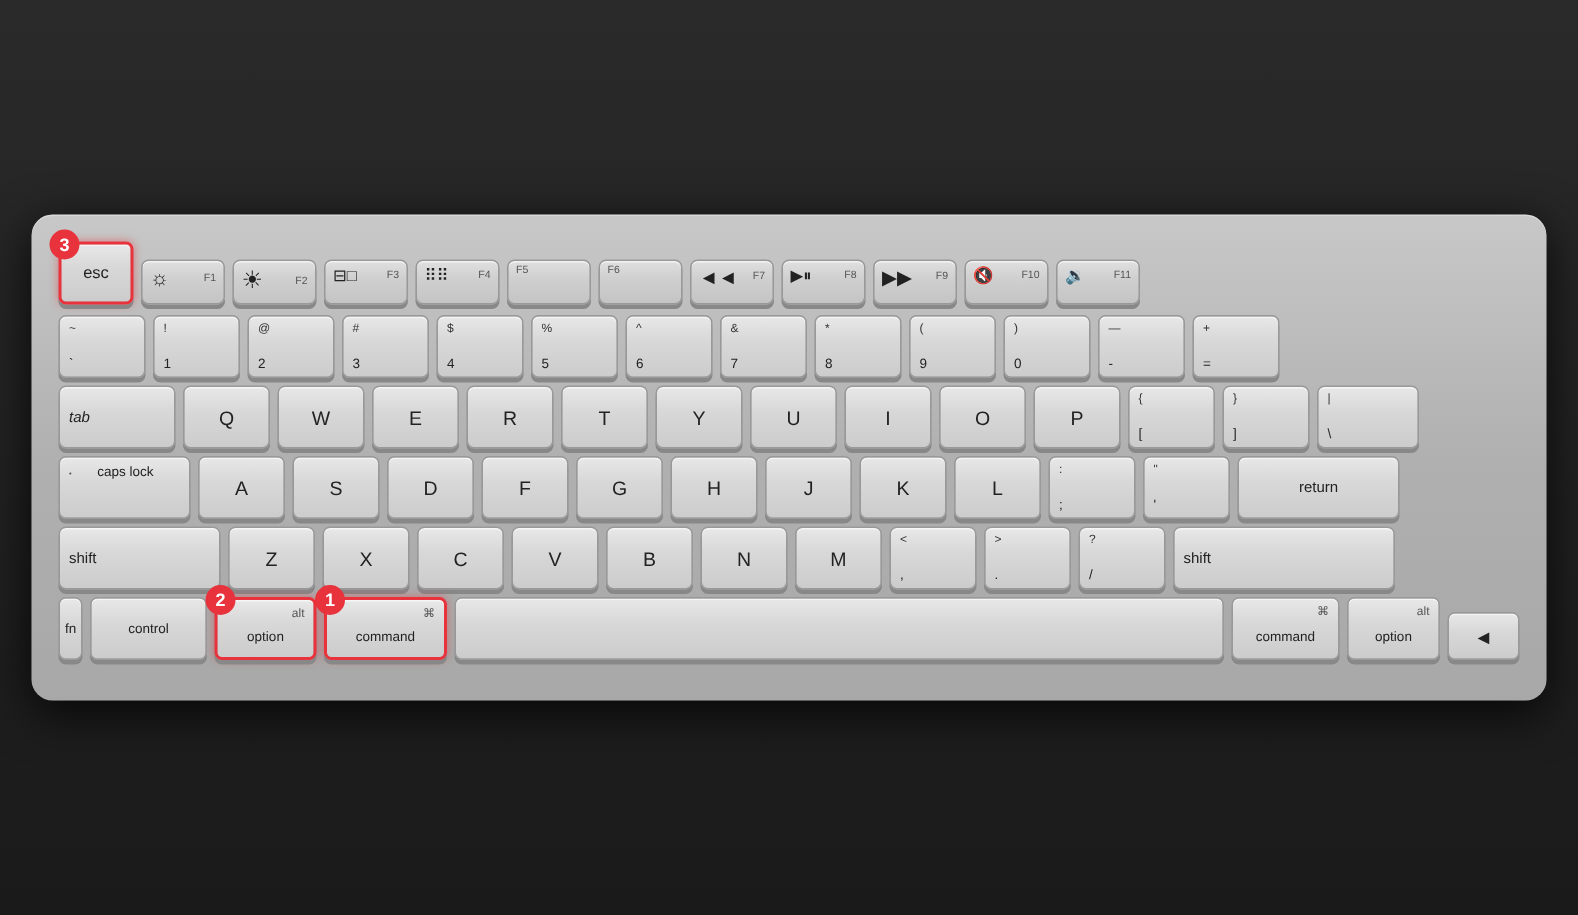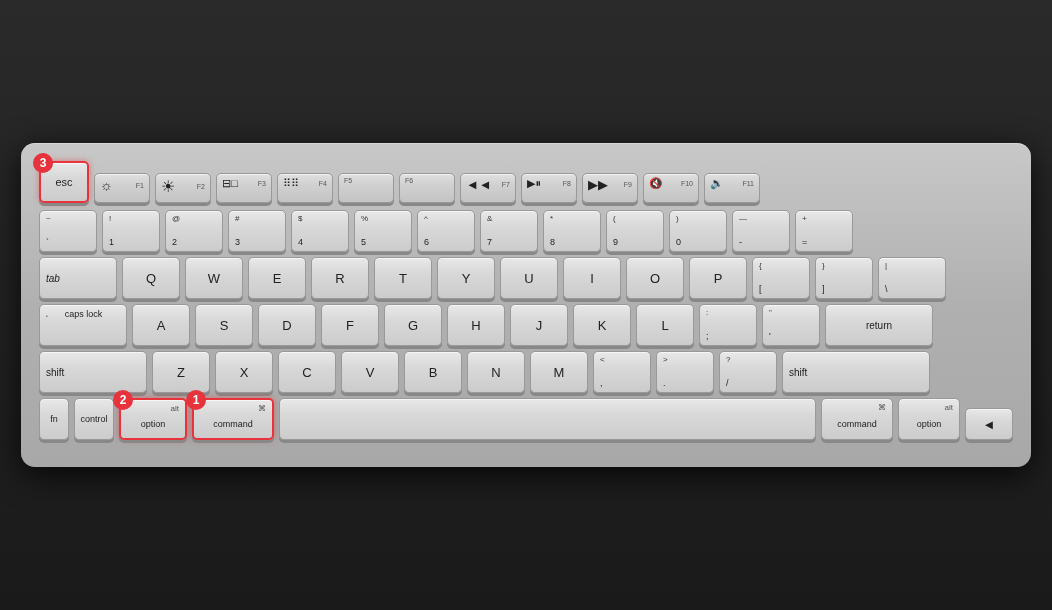--- a/index.html
+++ b/index.html
@@ -88,22 +88,22 @@
     .key.esc-key { width: 50px; }
     .key.f-key { width: 56px; min-height: 32px; padding: 3px 5px; }
     .key.std-key { width: 58px; }
     .key.tab-key { width: 78px; }
     .key.caps-key { width: 88px; }
     .key.shift-key { width: 108px; }
     .key.shift-r-key { width: 148px; }
     .key.backspace-key { width: 96px; }
     .key.return-key { width: 96px; min-height: 42px; text-align: right; }
     .key.space-key { flex: 1; }
-    .key.fn-bottom { width: 30px; }
-    .key.ctrl-key { width: 40px; }
+    .key.fn-bottom { width: 16px; }
+    .key.ctrl-key { width: 78px; }
     .key.option-key { width: 68px; }
     .key.cmd-key { width: 82px; }
     .key.cmd-r-key { width: 72px; }
     .key.option-r-key { width: 62px; }
     .key.arrow-key { width: 48px; min-height: 32px; }
 
     .f-row { margin-bottom: 7px; }
 
     .key.f-key {
       background: linear-gradient(180deg, #e0e0e0 0%, #d0d0d0 40%, #c4c4c4 100%);

